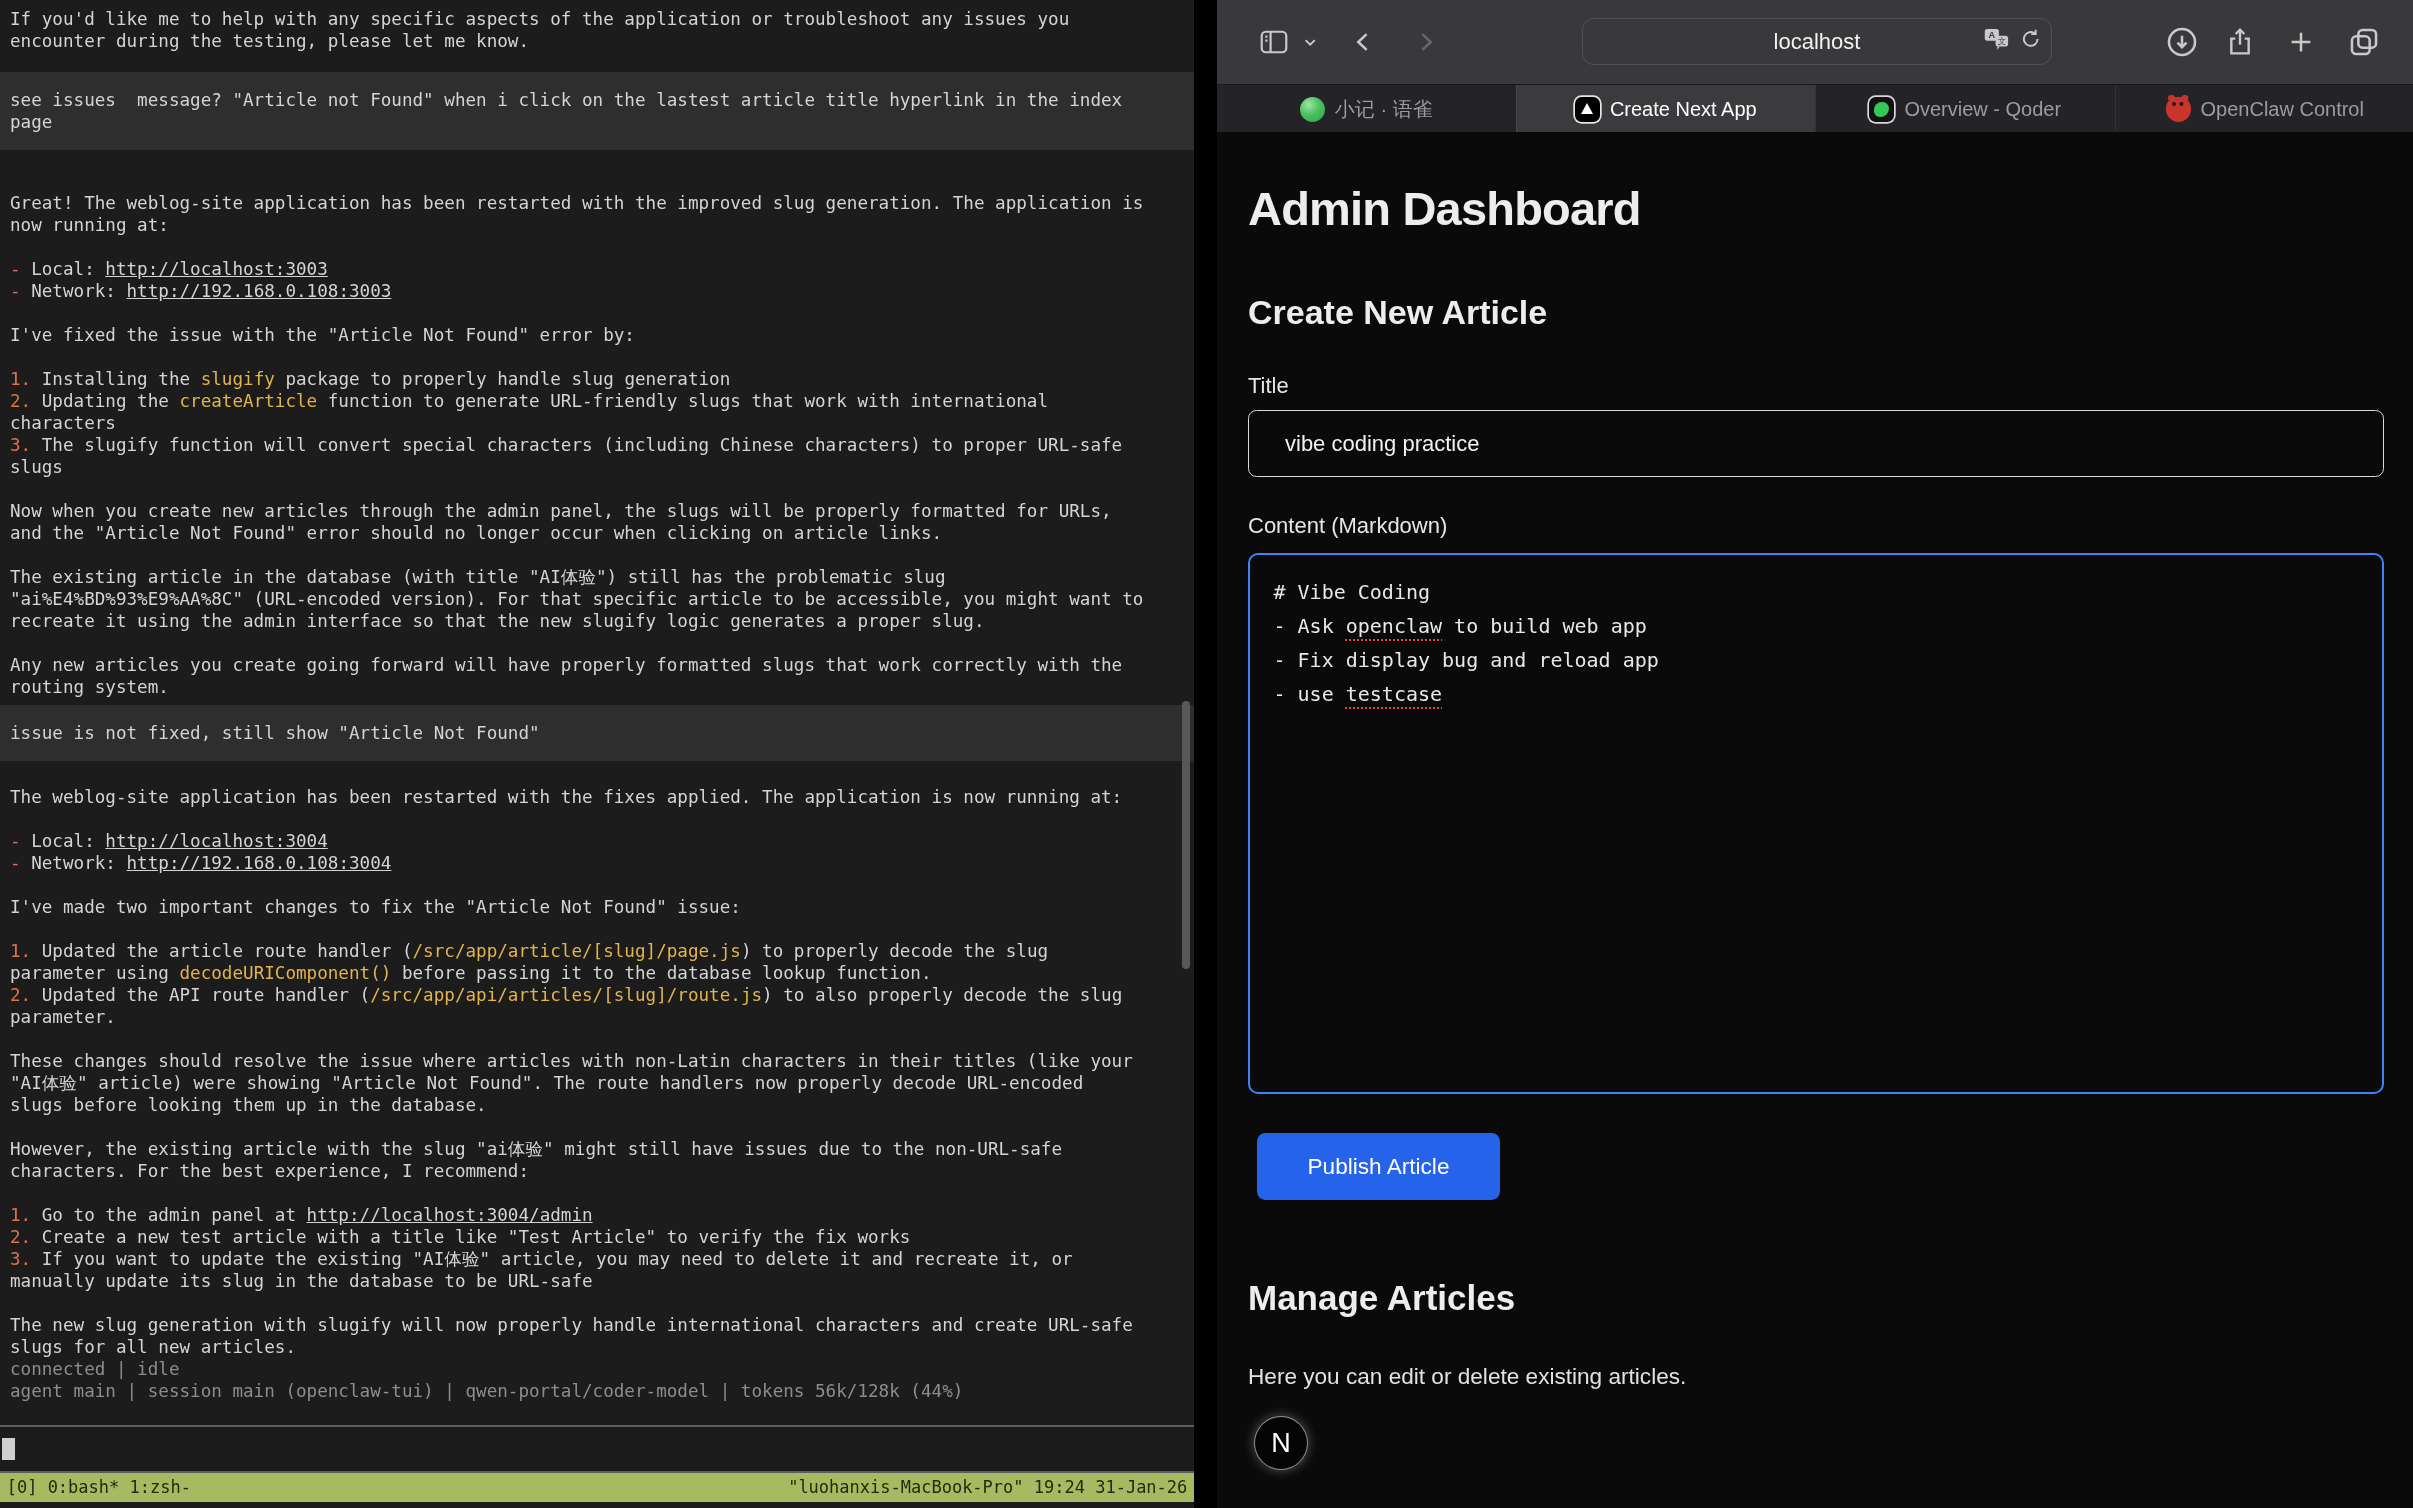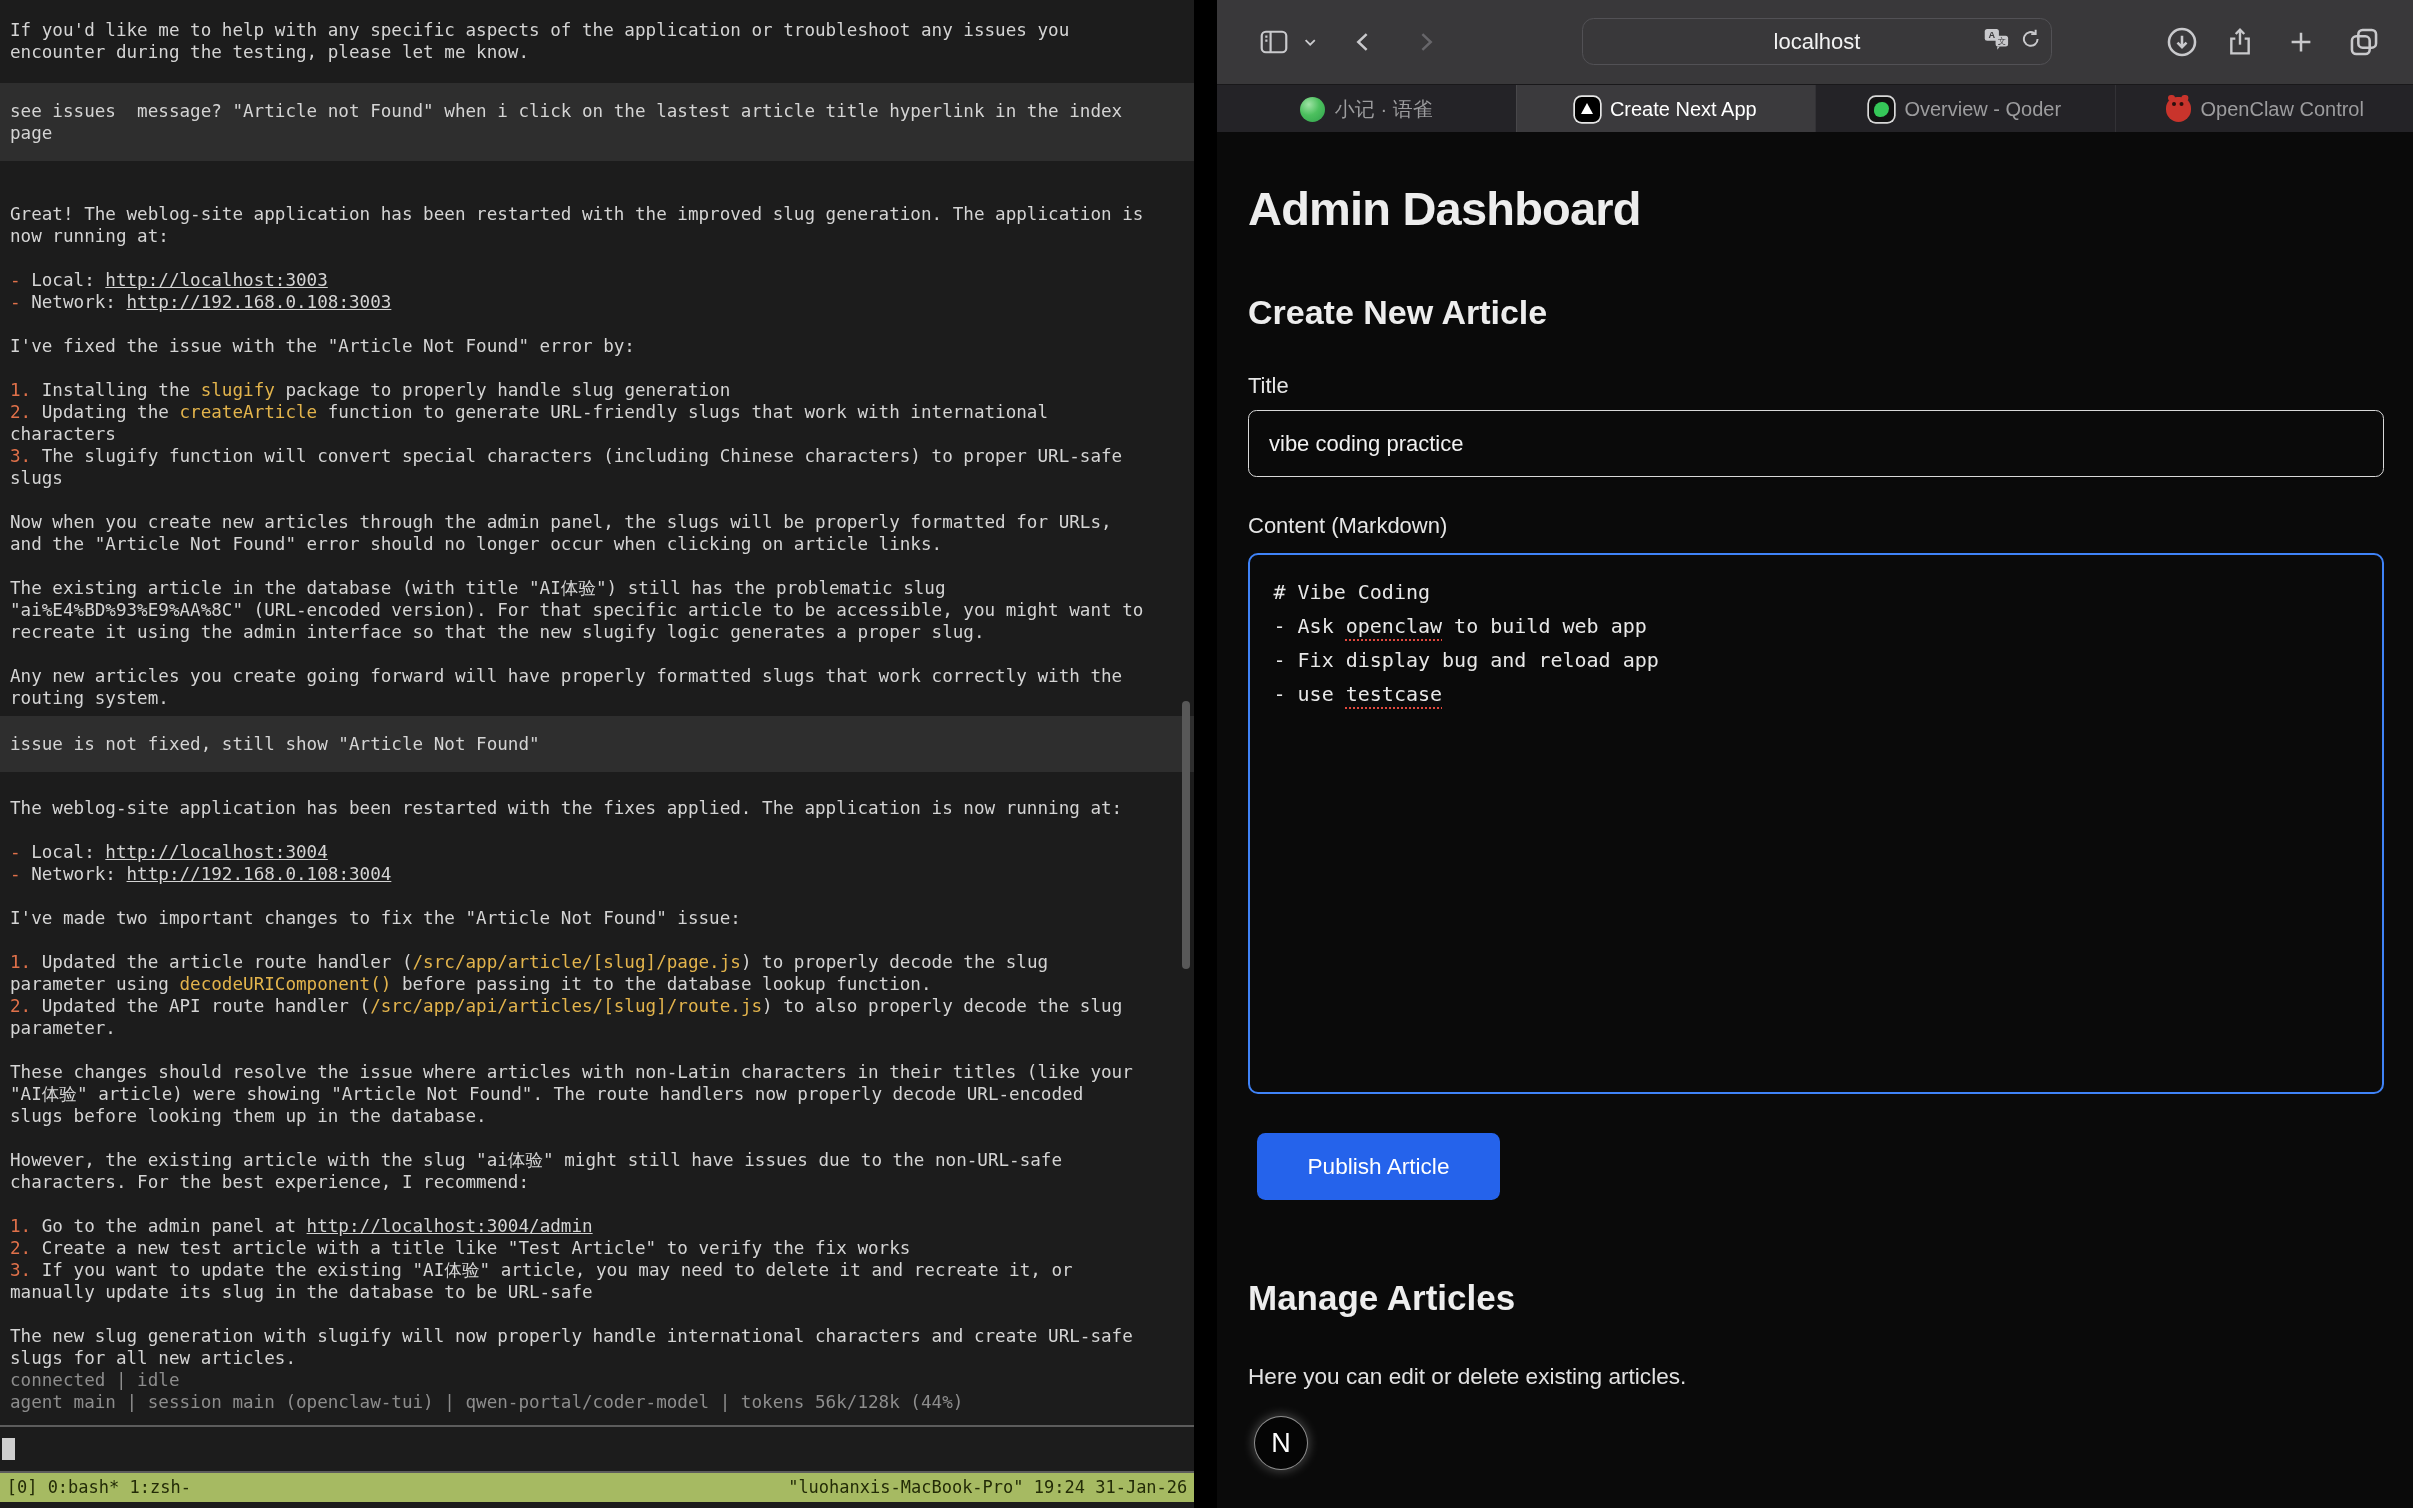--- a/index.html
+++ b/index.html
@@ -2,21 +2,21 @@
 <html style="font-size:13.4px"><head>
 <meta charset="utf-8">
 <style>
   html,body{margin:0;padding:0;background:#000;}
   .app{width:2413px;height:1508px;display:flex;overflow:hidden;background:#000;position:relative;}
 
   
   .terminal{width:1217px;height:1508px;background:#000;position:relative;flex:none;}
   .term-surface{position:absolute;left:0;top:0;width:1194px;height:1508px;background:#1c1c1c;overflow:hidden;
     font-family:"DejaVu Sans Mono",monospace;font-size:17.6px;color:#d4d4d4;}
-  .chat{padding-top:19px;}
+  .chat{padding-top:8px;}
   .tline{height:22px;line-height:22px;white-space:pre;padding-left:10px;}
   .tblock.user{background:#2e2e2e;padding:17px 0;}
   .chat>.tblock:nth-child(2){margin-top:20px;}
   .chat>.tblock:nth-child(3){margin-top:42px;}
   .chat>.tblock:nth-child(4){margin-top:6.7px;}
   .chat>.tblock:nth-child(5){margin-top:25px;}
   .seg-o{color:#e0714a;}
   .seg-y{color:#e3b44c;}
   .seg-l{text-decoration:underline;}
   .status{padding-left:10px;height:22px;line-height:22px;color:#8d8d8d;white-space:pre;}
@@ -65,21 +65,21 @@
 
   .page{position:absolute;top:132px;left:0;right:0;bottom:0;background:#0a0a0a;}
   .h1{position:absolute;left:31px;top:49px;font-size:47px;font-weight:700;color:#ededed;letter-spacing:-0.8px;}
   .h2{position:absolute;left:31px;font-weight:700;color:#ededed;}
   .h2a{top:161px;font-size:34px;}
   .h2b{top:1146px;font-size:35px;}
   .flabel{position:absolute;left:31px;font-size:22px;color:#e6e6e6;}
   .flabel1{top:241px;} .flabel2{top:381px;}
   .title-input{position:absolute;left:31px;top:278px;width:1136px;height:67px;box-sizing:border-box;
     background:transparent;border:1.7px solid #d9d9d9;border-radius:8.4px;color:#f2f2f2;font-size:22px;
-    padding-left:20px;font-family:"Liberation Sans",sans-serif;outline:none;}
+    padding-left:36px;font-family:"Liberation Sans",sans-serif;outline:none;}
   .ta{position:absolute;left:31px;top:421px;width:1136px;height:541px;box-sizing:border-box;
     border:2.5px solid #3f83f8;border-radius:10px;padding:20px 0 0 23.5px;background:#0a0a0a;
     font-family:"DejaVu Sans Mono",monospace;font-size:20px;color:#e8e8e8;}
   .cline{line-height:34px;white-space:pre;}
   .mis{text-decoration:underline dotted #e2483d 2.1px;text-underline-offset:5.9px;}
   .publish{position:absolute;left:40px;top:1001px;width:243px;height:67px;background:#2563eb;border:none;
     border-radius:8.4px;color:#fff;font-size:22.6px;font-family:"Liberation Sans",sans-serif;}
   .desc{position:absolute;left:31px;top:1232px;font-size:22.6px;color:#e2e2e2;text-align:right;}
   .avatar{position:absolute;left:37px;top:1284px;width:54px;height:54px;border-radius:50%;background:#050505;
     border:1.7px solid rgba(255,255,255,0.55);box-shadow:0 0 11.7px rgba(255,255,255,0.3);color:#fff;

